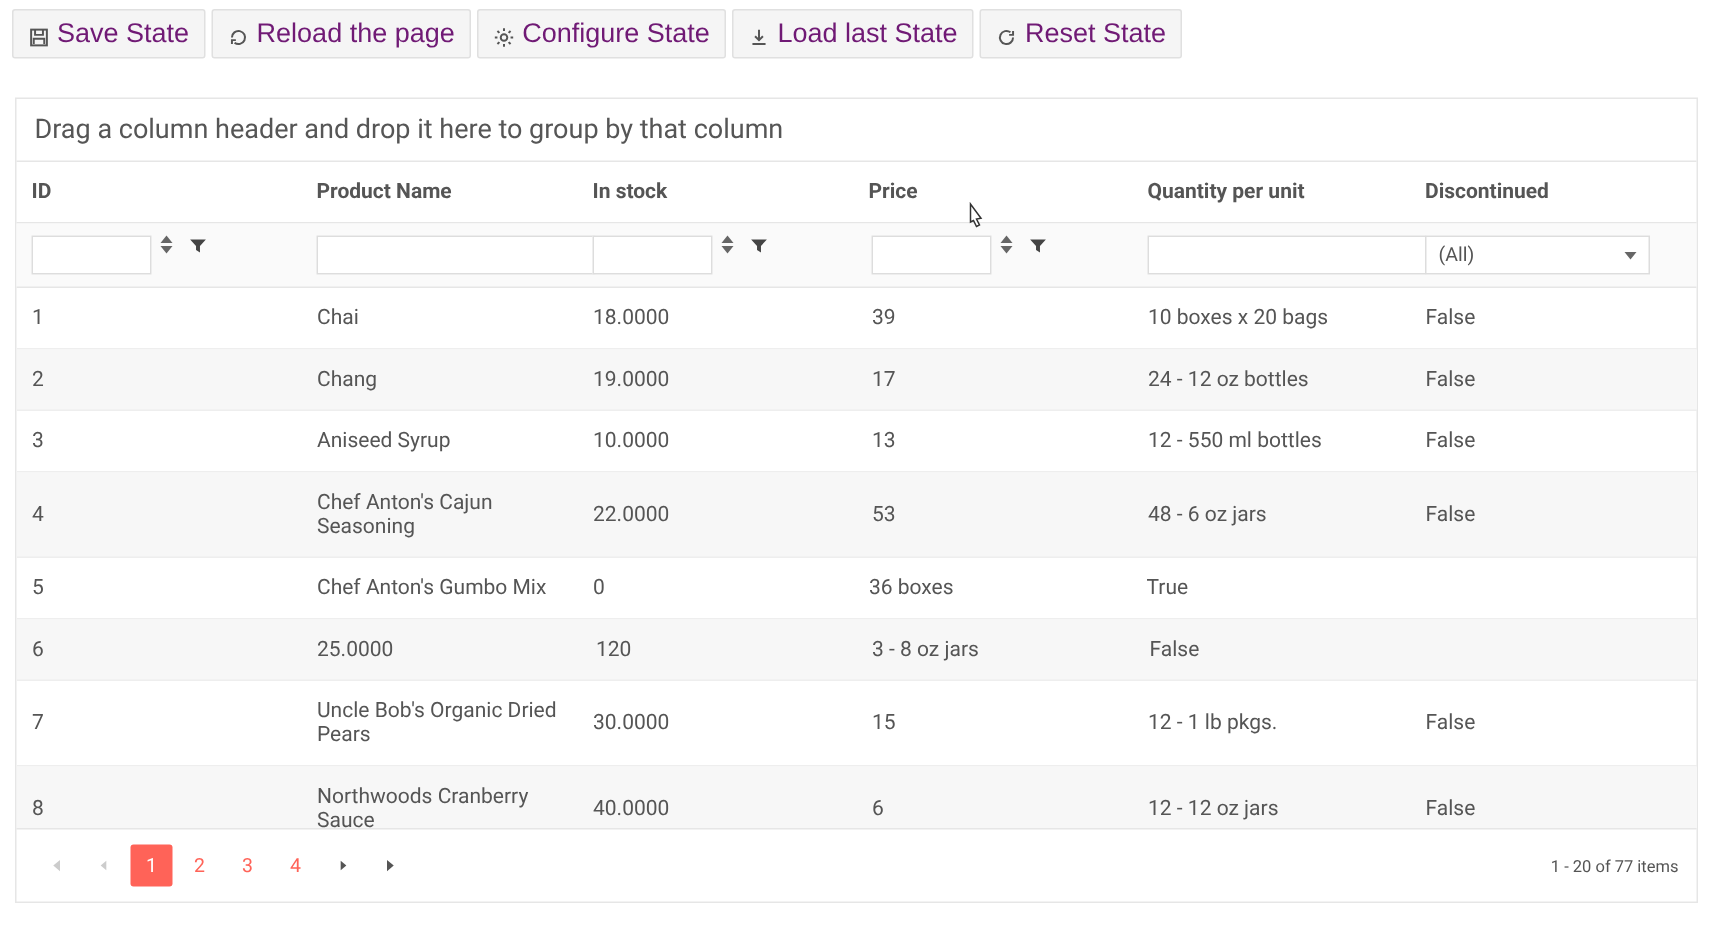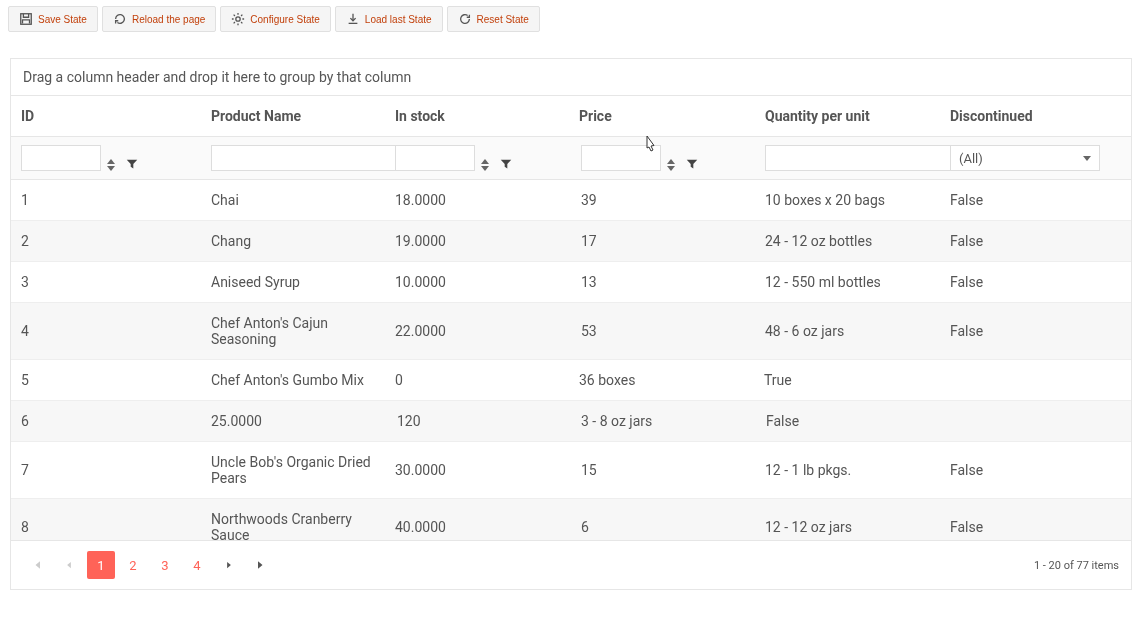--- a/index.html
+++ b/index.html
@@ -21,36 +21,36 @@
     padding: 6px 8px;
   }
   .tb-btn {
     display: inline-flex;
     align-items: center;
     gap: 5px;
     padding: 5px 10px;
     background: #f5f5f5;
     border: 1px solid #e0e0e0;
     border-radius: 2px;
-    font-size: 10px;
-    color: #c2410c;
+    font-size: 18px;
+    color: #701a75;
     cursor: pointer;
   }
   .tb-icon { width: 14px; height: 14px; display: inline-block; }
 
   
   .grid-wrap {
     margin: 20px 10px 0 10px;
     border: 1px solid #e6e6e6;
     background: #fff;
   }
   .group-panel {
     padding: 10px 12px;
     color: #565656;
-    font-size: 14px;
+    font-size: 18px;
     border-bottom: 1px solid #e6e6e6;
   }
 
   
   .header-row, .filter-row {
     display: flex;
     border-bottom: 1px solid #e6e6e6;
   }
   .hcell {
     padding: 12px 10px;
@@ -66,21 +66,21 @@
   .col-stock { width: 184px; }
   .col-qpu { width: 185px; }
   .col-disc { width: 170px; }
 
   
   .filter-row {
     background: #fafafa;
   }
   .fcell {
     display: flex;
-    align-items: flex-end;
+    align-items: flex-start;
     gap: 6px;
     padding: 8px 10px;
   }
   .finput {
     flex: 1;
     height: 26px;
     border: 1px solid #ddd;
     background: #fff;
     font-size: 13px;
     padding: 0 4px;

